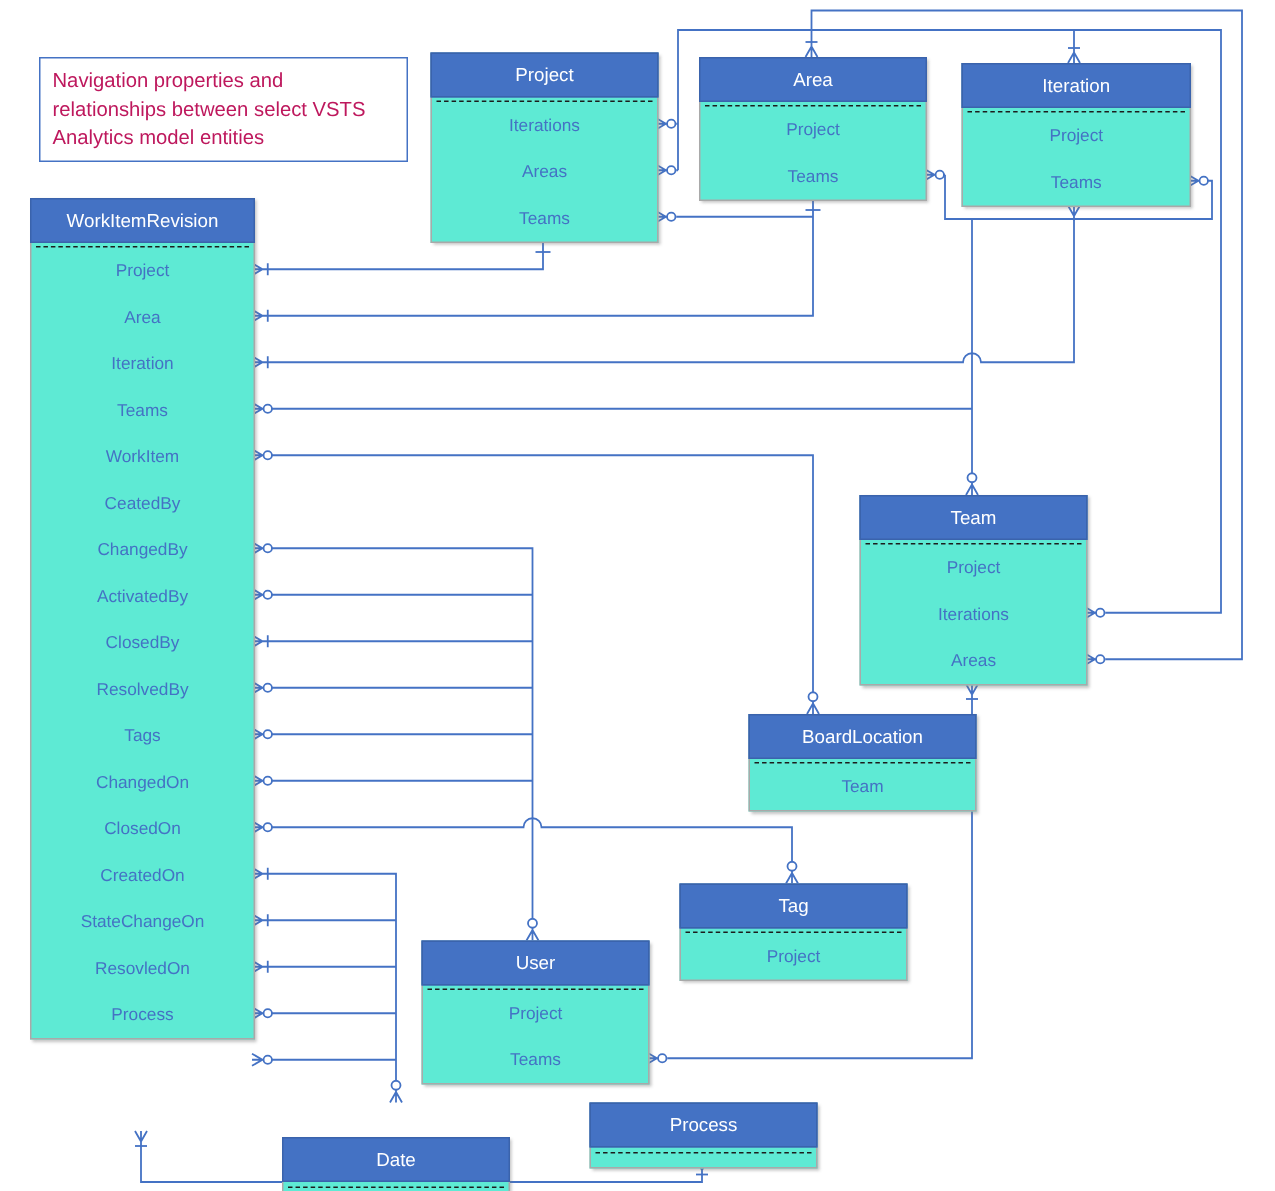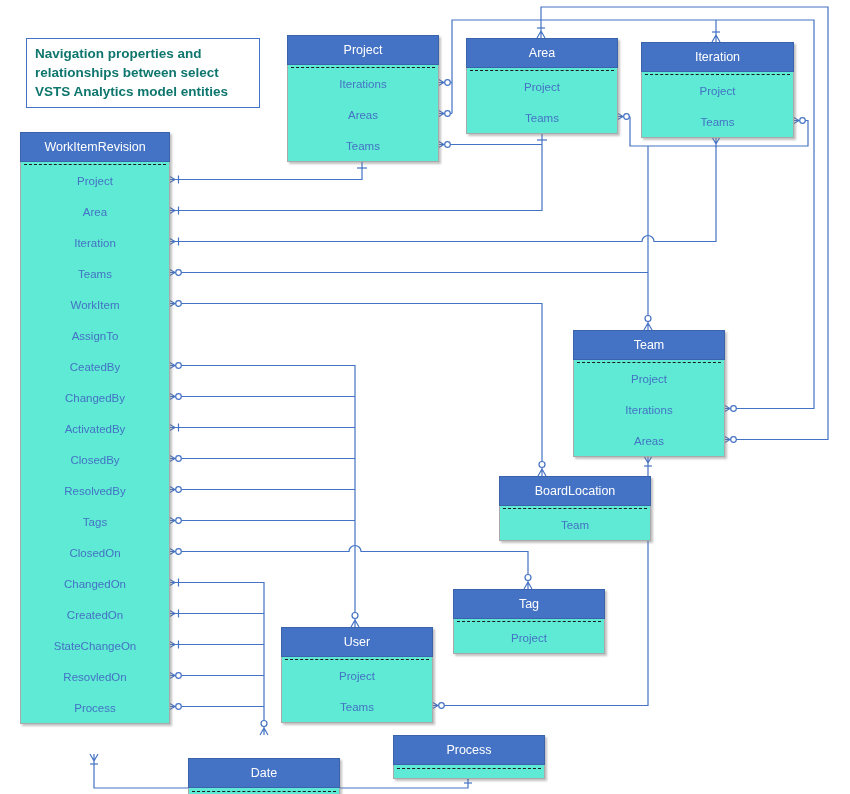--- a/index.html
+++ b/index.html
@@ -1,21 +1,21 @@
 <!DOCTYPE html>
 <html><head>
 <meta charset="utf-8">
 <style>
   html,body{margin:0;padding:0;background:#ffffff;}
   #stage{position:relative;width:850px;height:794px;background:#ffffff;overflow:hidden;
          font-family:"Liberation Sans",sans-serif;}
   #connector-layer{position:absolute;left:0;top:0;width:850px;height:794px;z-index:1;}
   .title-box{position:absolute;left:26px;top:38px;width:216px;border:1.6px solid #4472C4;
-             color:#0f766e;font-size:13.5px;line-height:1.42;padding:5px 8px 6px 8px;z-index:2;
-             background:#ffffff;font-weight:bold;}
+             color:#be185d;font-size:13.5px;line-height:1.42;padding:5px 20px 6px 8px;z-index:2;
+             background:#ffffff;}
   .entity{position:absolute;background:#5eead4;border:1px solid #A9A9A9;z-index:2;
           box-shadow:1.5px 1.5px 2px rgba(120,120,120,.45);}
   .entity-header{height:28px;background:#4472C4;border:1px solid #3A63AC;margin:-1px;
                  color:#ffffff;font-size:12.5px;display:flex;align-items:center;justify-content:center;}
   .entity-body{position:relative;}
   .sep{height:0;border-top:1.5px dashed #1c1c1c;margin:3px 3px 0 3px;}
   .field-row{height:31px;display:flex;align-items:center;justify-content:center;
              color:#4472C4;font-size:11.5px;}
   .entity-body.empty{height:10px;}
   .entity-body.empty .sep{margin-top:4px;}
@@ -136,29 +136,28 @@
 
 <div class="entity" style="left: 20px; top: 132px; width: 148px;">
       <div class="entity-header">WorkItemRevision</div>
       <div class="entity-body">
         <div class="sep"></div>
         <div class="field-row">Project</div>
         <div class="field-row">Area</div>
         <div class="field-row">Iteration</div>
         <div class="field-row">Teams</div>
         <div class="field-row">WorkItem</div>
-        <div class="field-row">AssignTo</div>
         <div class="field-row">CeatedBy</div>
         <div class="field-row">ChangedBy</div>
         <div class="field-row">ActivatedBy</div>
         <div class="field-row">ClosedBy</div>
         <div class="field-row">ResolvedBy</div>
         <div class="field-row">Tags</div>
+        <div class="field-row">ChangedOn</div>
         <div class="field-row">ClosedOn</div>
-        <div class="field-row">ChangedOn</div>
         <div class="field-row">CreatedOn</div>
         <div class="field-row">StateChangeOn</div>
         <div class="field-row">ResovledOn</div>
         <div class="field-row">Process</div>
       </div>
     </div>
     <div class="entity" style="left: 287px; top: 35px; width: 150px;">
       <div class="entity-header">Project</div>
       <div class="entity-body">
         <div class="sep"></div>

